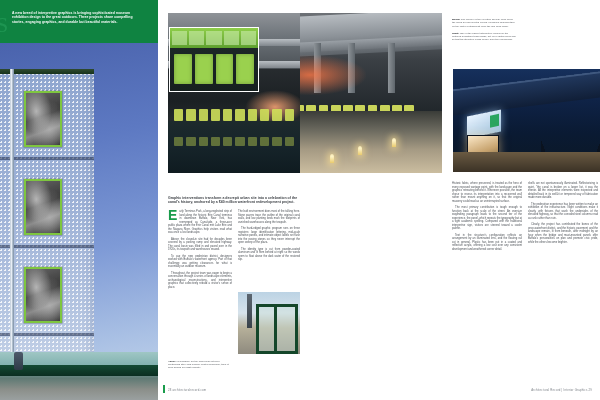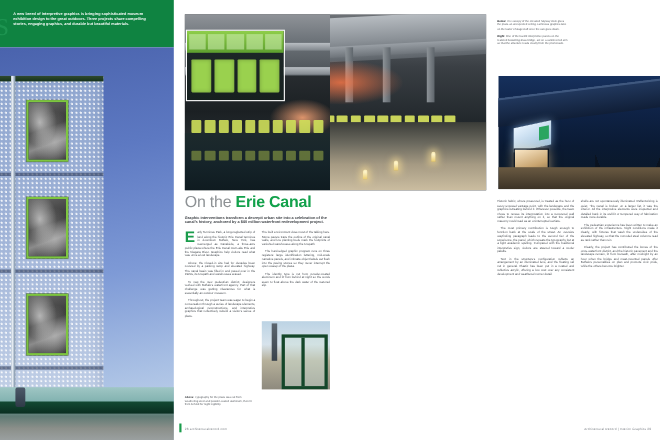--- a/index.html
+++ b/index.html
@@ -388,21 +388,20 @@
           </div>
           <div class="inset-bigletters">
             <u></u>
               <u></u>
               <u></u>
               <u></u>
           </div>
         </div>
       </div>
 
-      <div class="headline"><span>On the </span><span class="hl-accent">Erie Canal</span></div>
 
       <div class="subhead">Graphic interventions transform a decrepit urban site into a celebration of the canal's history, anchored by a $40 million waterfront redevelopment project.</div>
 
       <div class="body-col">
         <p class="first"><span class="dropcap">E</span><span>arly Terminus Park, a long-neglected strip of land along the historic Erie Canal terminus in downtown Buffalo, New York, has reemerged as Canalside, a three-acre public plaza where the Erie Canal met Lake Erie and the Niagara River. Graphics help visitors read what was once a lost landscape.</span></p>
         <p>Above: the closed-in site had for decades been covered by a parking ramp and elevated highway. The canal basin was filled in and paved over in the 1920s, its towpath and warehouses erased.</p>
         <p>To cap the new pedestrian district, designers worked with Buffalo's waterfront agency. Part of that challenge was getting clearances for what is essentially an outdoor museum.</p>
         <p>Throughout, the project team was eager to begin a conversation through a series of landscape elements, archaeological reconstructions, and interpretive graphics that collectively rebuild a visitor's sense of place.</p>
       </div>
 

